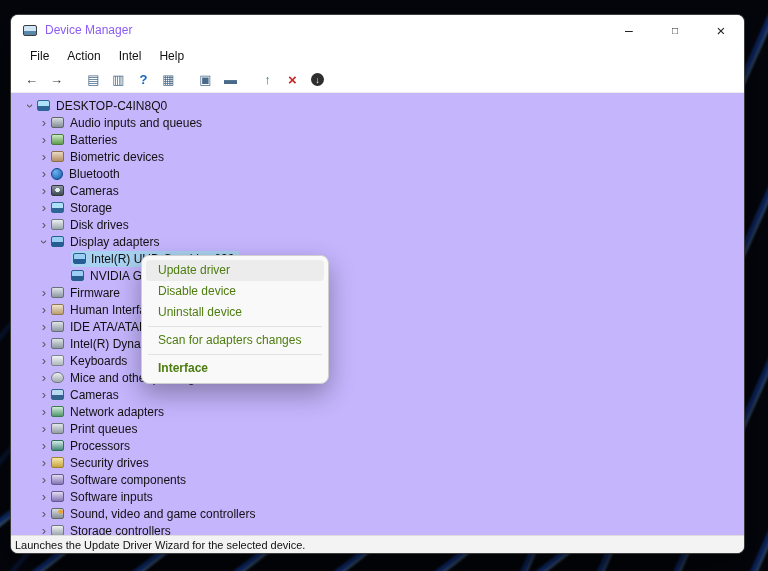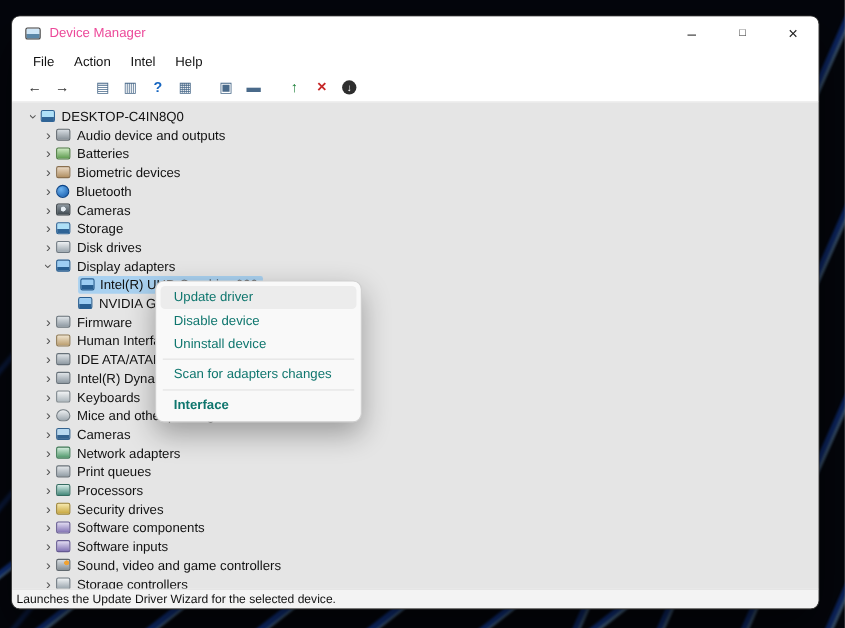--- a/index.html
+++ b/index.html
@@ -25,21 +25,21 @@
     position: absolute; left: 10px; top: 14px; width: 735px; height: 540px;
     background: #ffffff; border-radius: 8px; overflow: hidden;
     border: 1px solid rgba(40,40,40,.9);
     box-shadow: 0 18px 45px rgba(0,0,0,.6);
     display: flex; flex-direction: column;
   }
   
   .titlebar { height: 30px; flex: none; display: flex; align-items: center; padding-left: 12px; background: #fff; }
   .appicon { width: 14px; height: 11px; border: 1px solid #3c3c3c; border-radius: 2px; margin-right: 8px;
              background: linear-gradient(#cfe6f7 55%, #5b87a8 55%); flex: none; }
-  .title { font-size: 12px; color: #ec4899; }
+  .title { font-size: 12px; color: #8b5cf6; }
   .caption { margin-left: auto; display: flex; height: 30px; }
   .capbtn { width: 46px; height: 30px; display: flex; align-items: center; justify-content: center;
             color: #222; font-size: 12px; cursor: default; }
   .capbtn.min  { font-size: 14px; }
   .capbtn.max  { font-size: 10px; }
   .capbtn.close{ font-size: 15px; }
   
   .menubar { height: 22px; flex: none; display: flex; align-items: center; padding-left: 10px; background: #fff; }
   .menuitem { padding: 2px 9px; font-size: 12px; color: #111; border-radius: 3px; }
   
@@ -49,21 +49,21 @@
          border-radius: 3px; color: #333; font-size: 13px; }
   .tbb .g { line-height: 1; }
   .grp { margin-left: 12px; }
   .tb-help   { color: #1565c0; font-weight: bold; font-size: 13px; }
   .tb-shape  { color: #4a6a8a; font-size: 13px; }
   .tb-update { color: #1a7f37; font-weight: bold; }
   .tb-uninst { color: #c62828; font-weight: bold; font-size: 15px; }
   .circ { width: 13px; height: 13px; border-radius: 50%; background: #2e2e2e; color: #fff;
           font-size: 9px; display: flex; align-items: center; justify-content: center; }
   
-  .tree { flex: 1 1 auto; overflow: hidden; padding-top: 4px; position: relative; background: #e5e5e5; }
+  .tree { flex: 1 1 auto; overflow: hidden; padding-top: 4px; position: relative; background: #c4b5fd; }
   .row { height: 17px; display: flex; align-items: center; white-space: nowrap; }
   .lv0 { padding-left: 12px; } .lv1 { padding-left: 26px; } .lv2 { padding-left: 46px; }
   .chev { display: inline-block; width: 14px; text-align: center; color: #555; font-size: 13px;
           line-height: 14px; flex: none; }
   .chev.exp { transform: rotate(90deg); }
   .lbl { color: #111; }
   .selband { display: inline-flex; align-items: center; background: #a9d1f0; border-radius: 2px;
              padding: 1px 5px 1px 2px; }
   
   .tico { display: inline-block; width: 13px; height: 11px; border-radius: 2px; margin-right: 6px;
@@ -88,21 +88,21 @@
   .ic-printer    { background: linear-gradient(#e3e7ea, #939ea6); border-color: #6a737a; }
   .ic-processor  { background: linear-gradient(#d3ece7, #46897b); border-color: #356c61; }
   .ic-security   { background: linear-gradient(#f6e8ad, #c7a63e); border-color: #9c8230; }
   .ic-software   { background: linear-gradient(#e2dcf2, #8374b5); border-color: #655a92; }
   .ic-sound      { background: radial-gradient(circle at 78% 30%, #f0a232 0 2px, rgba(0,0,0,0) 2.5px),
                    linear-gradient(#d7dde2, #868f96); border-color: #5f676d; }
   
   .ctx { position: absolute; left: 130px; top: 240px; width: 188px; z-index: 5;
          background: #f9f9f9; border: 1px solid #cfcfcf; border-radius: 8px; padding: 4px;
          box-shadow: 0 10px 26px rgba(0,0,0,.32); }
-  .ctx-item { padding: 3px 12px; line-height: 15px; font-size: 12px; color: #0f766e; border-radius: 4px; }
+  .ctx-item { padding: 3px 12px; line-height: 15px; font-size: 12px; color: #4d7c0f; border-radius: 4px; }
   .ctx-item.hover { background: #ececec; }
   .ctx-item.bold  { font-weight: bold; }
   .ctx-sep { height: 1px; background: #e2e2e2; margin: 3px 2px; }
   
   .statusbar { height: 18px; flex: none; background: #f3f3f3; border-top: 1px solid #dcdcdc;
                display: flex; align-items: center; padding-left: 4px; font-size: 11px; color: #111; }
 </style>
 </head>
 <body>
 
@@ -175,21 +175,21 @@
 
   <div class="tree">
     <div class="row lv0">
         <span class="chev exp">›</span>
         <span class="tico ic-computer"></span>
         <span class="lbl">DESKTOP-C4IN8Q0</span>
       </div>
     <div class="row lv1">
         <span class="chev">›</span>
         <span class="tico ic-speaker"></span>
-        <span class="lbl">Audio device and outputs</span>
+        <span class="lbl">Audio inputs and queues</span>
       </div>
     <div class="row lv1">
         <span class="chev">›</span>
         <span class="tico ic-battery"></span>
         <span class="lbl">Batteries</span>
       </div>
     <div class="row lv1">
         <span class="chev">›</span>
         <span class="tico ic-fingerprint"></span>
         <span class="lbl">Biometric devices</span>

